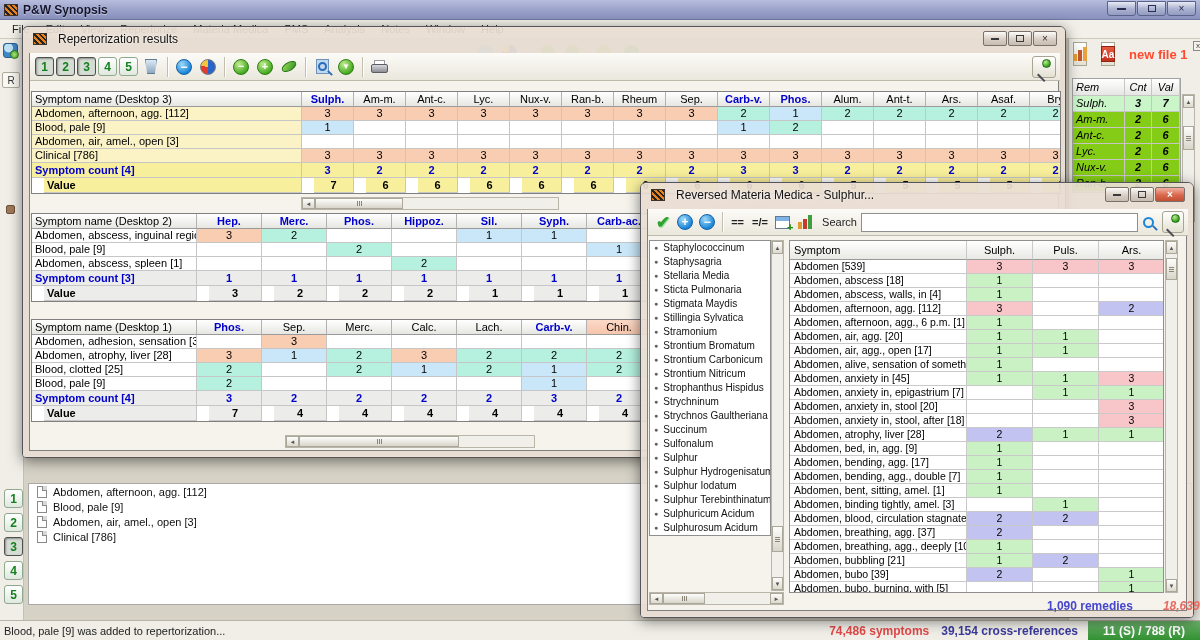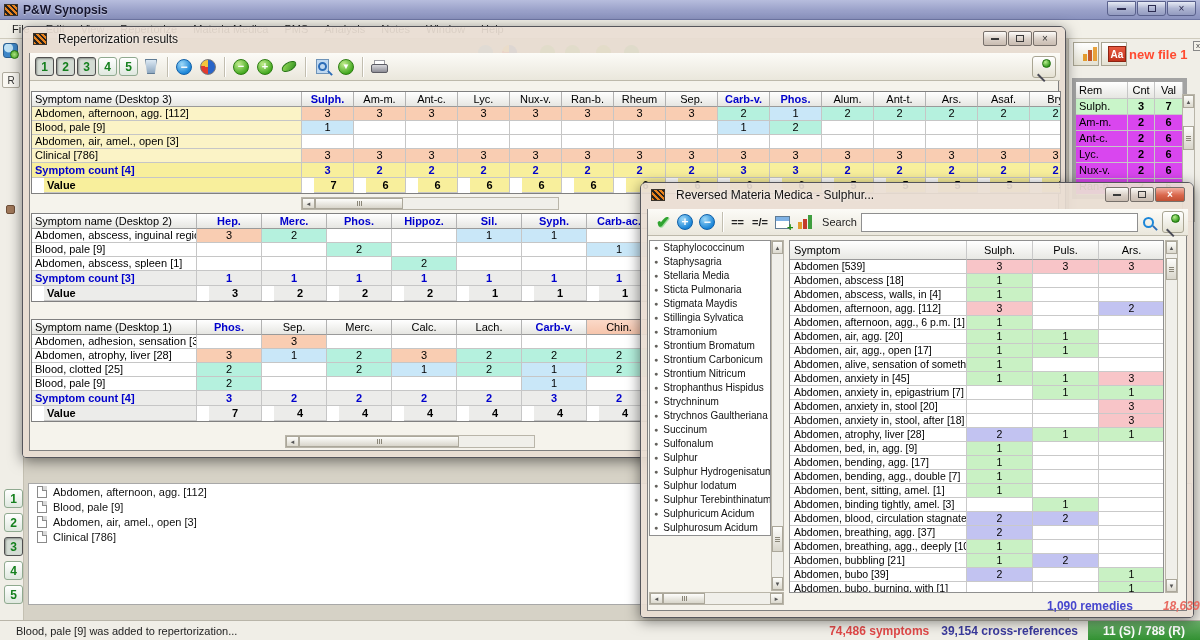--- a/index.html
+++ b/index.html
@@ -113,29 +113,29 @@
   .sbv { position:absolute; width:13px; background:#F0EFEA; border:1px solid #B9B5A9; z-index:3; }
   .sb-arrow { width:13px; height:11px; background:linear-gradient(180deg,#FDFDFB,#DCD9CE); border:1px solid #ABA79A;
     font-size:6px; color:#555; display:flex; align-items:center; justify-content:center; }
   .sbv .sb-arrow { width:11px; height:13px; }
   .sb-thumb { background:linear-gradient(180deg,#FDFDFB,#D8D5CA); border:1px solid #ABA79A; display:flex; align-items:center; justify-content:center; }
   .grip { display:flex; gap:1px; } .grip i { display:block; width:1px; height:5px; background:#8a8678; }
   .sbv .grip { flex-direction:column; } .sbv .grip i { width:5px; height:1px; }
 
   
   .right-panel { position:absolute; left:1068px; top:39px; width:132px; height:581px; background:#F0EEE7; border-left:1px solid #C4C0B2; z-index:1; }
-  .rp-btn { position:absolute; width:26px; height:24px; border:1px solid #A9A593; border-radius:0;
-    background:linear-gradient(180deg,#fff,#E4E1D2); display:flex; align-items:center; justify-content:flex-end; }
+  .rp-btn { position:absolute; width:14px; height:24px; border:1px solid #A9A593; border-radius:0;
+    background:linear-gradient(180deg,#fff,#E4E1D2); display:flex; align-items:center; justify-content:center; }
   .aa-icon { width:18px; height:16px; background:linear-gradient(180deg,#E85A40,#C0311C); border:1px solid #8e2412;
     color:#fff; font-weight:bold; font-size:10px; text-align:center; line-height:16px; }
   .file-tab { position:absolute; left:60px; top:8px; font-size:13px; font-weight:bold; color:#FF4A30; white-space:nowrap; }
   .file-close { position:absolute; left:124px; top:2px; width:10px; height:10px; border:1px solid #888; background:#F4F2EA;
     font-size:8px; line-height:8px; text-align:center; color:#444; }
-  .rpt { position:absolute; left:3px; top:39px; display:grid; grid-template-columns:52px 27px 28px; background:#d946ef;
-    border:4px solid #a3a3a3; font-size:11px; z-index:1; }
+  .rpt { position:absolute; left:3px; top:39px; display:grid; grid-template-columns:52px 27px 28px; background:#84cc16;
+    border:1px solid #a3a3a3; font-size:11px; z-index:1;font-style:italic; }
   .rpt .c { border-right:1px solid #C6C6C6; border-bottom:1px solid #C6C6C6; height:16px; line-height:15px; text-align:center; overflow:hidden; }
   .rpt .th { background:linear-gradient(180deg,#fff,#E6E6E2); height:17px; line-height:17px; }
   .rpt .nm { text-align:left; padding-left:3px; }
   .rpt .num { font-weight:bold; }
   .rpt .sel { background:#C9F5C9; }
 
   
   .rmm-list { position:absolute; background:#fff; border:1px solid #8f8f8f; overflow:hidden; z-index:2; }
   .rmm-item { height:14px; line-height:14px; font-size:10px; color:#111; white-space:nowrap; overflow:hidden; padding-left:4px; display:flex; align-items:center; }
   .rmm-item .bul { color:#63605B; font-size:7px; margin-right:5px; }
@@ -155,21 +155,21 @@
   .desk-content { position:absolute; left:28px; top:483px; width:1164px; height:122px; background:#fff; border:1px solid #A8A8A8; z-index:1; }
   .desk-nums { position:absolute; left:3px; top:489px; z-index:1; }
   .desk-nums .numbtn { margin-bottom:5px; }
   .desk-item { height:15px; display:flex; align-items:center; font-size:11px; color:#111; padding-left:8px; }
   .doc { width:10px; height:12px; background:#fff; border:1px solid #8a8a8a; margin-right:6px; position:relative; }
   .doc:after { content:""; position:absolute; right:-1px; top:-1px; width:4px; height:4px; background:#D8D8D8; border-left:1px solid #8a8a8a; border-bottom:1px solid #8a8a8a; }
 
   
   .statusbar { position:absolute; left:0; top:620px; width:1200px; height:20px; background:#F0EEE7;
     border-top:1px solid #B9B5A9; display:flex; align-items:center; z-index:3; font-size:11px; }
-  .status-left { padding-left:16px; color:#222; flex:1; }
+  .status-left { padding-left:4px; color:#222; flex:1; }
   .status-sym { color:#E04848; font-weight:bold; font-size:12px; margin-right:12px; }
   .status-xref { color:#3A3A9C; font-weight:bold; font-size:12px; margin-right:10px; }
   .status-counter { height:20px; min-width:112px; background:linear-gradient(180deg,#6CB26C,#2F8F2F);
     color:#fff; font-weight:bold; font-size:12px; display:flex; align-items:center; justify-content:center; padding:0 8px; }
 </style>
 </head>
 <body>
 
 <div id="screen">
 
@@ -878,21 +878,21 @@
         <div class="c"></div>
         <div class="c"></div>
         <div class="c nm">Abdomen, bubbling [21]</div>
         <div class="c bgg">1</div>
         <div class="c bgv">2</div>
         <div class="c"></div>
         <div class="c nm">Abdomen, bubo [39]</div>
         <div class="c bgv">2</div>
         <div class="c"></div>
         <div class="c bgg">1</div>
-        <div class="c nm">Abdomen, bubo, burning, with [1]</div>
+        <div class="c nm">Abdomen, bubo, burning, with [5]</div>
         <div class="c"></div>
         <div class="c"></div>
         <div class="c bgg">1</div>
       </div>
     <div class="sbv" style="left:524px;top:57px;height:353px;">
       <div class="sb-arrow">▲</div>
       <div class="sb-thumb" style="height:22px;margin-top:4px;">
           <span class="grip">
             <i></i>
             <i></i>

